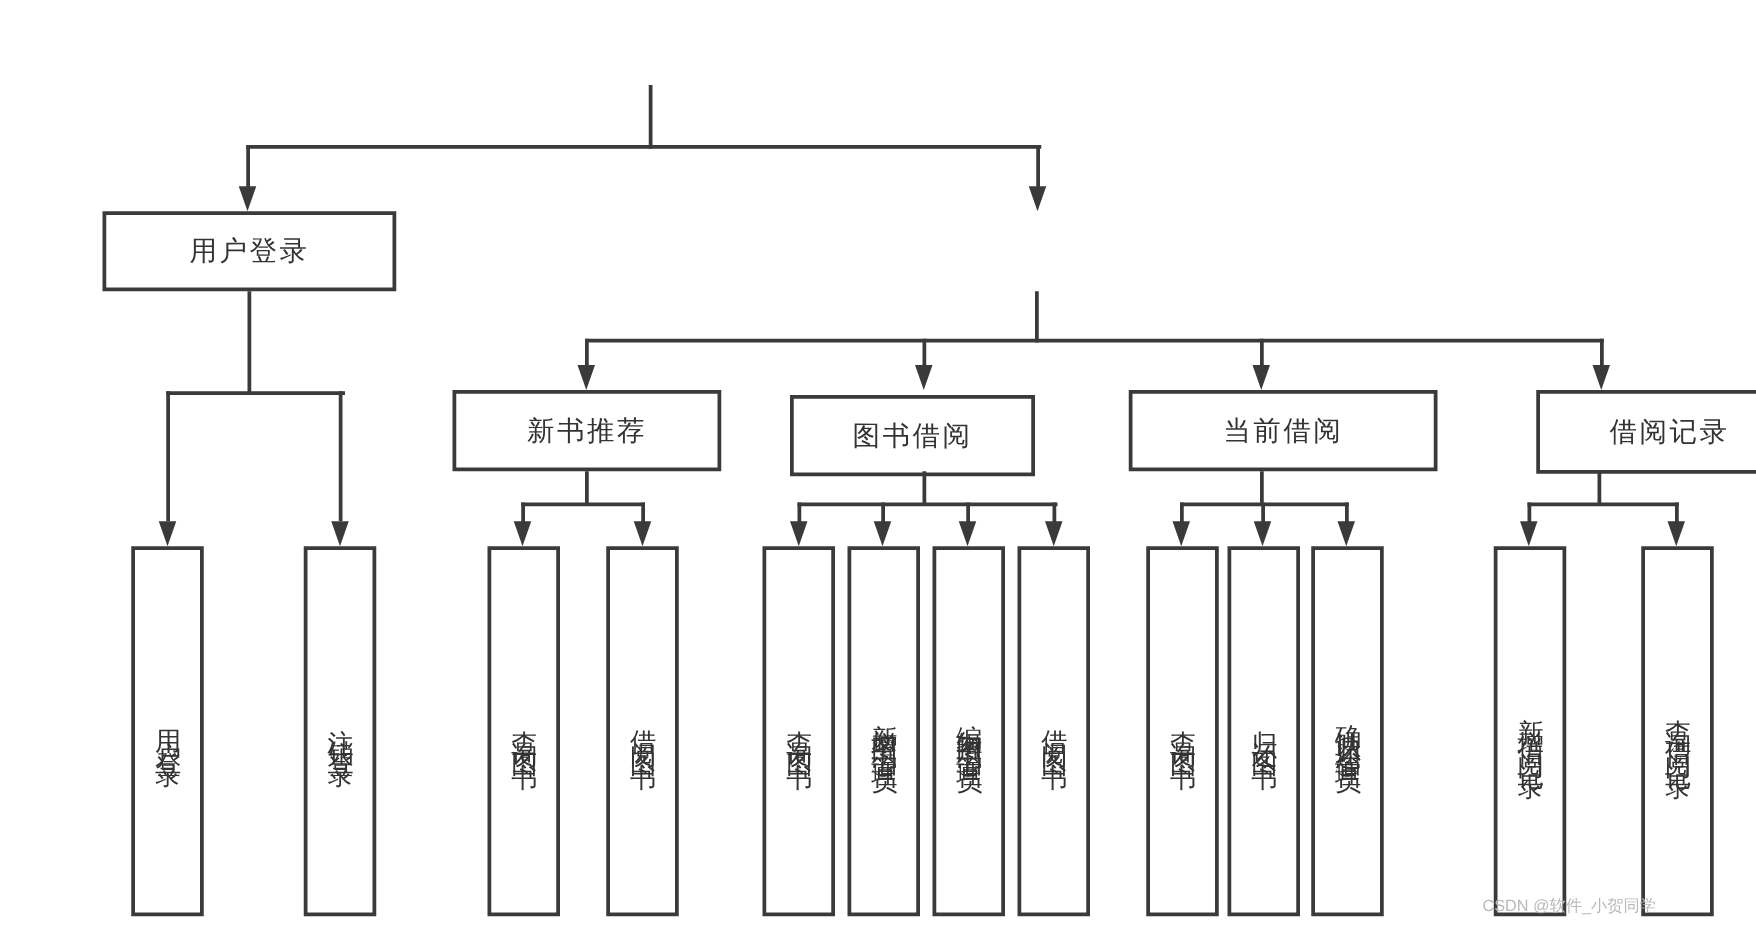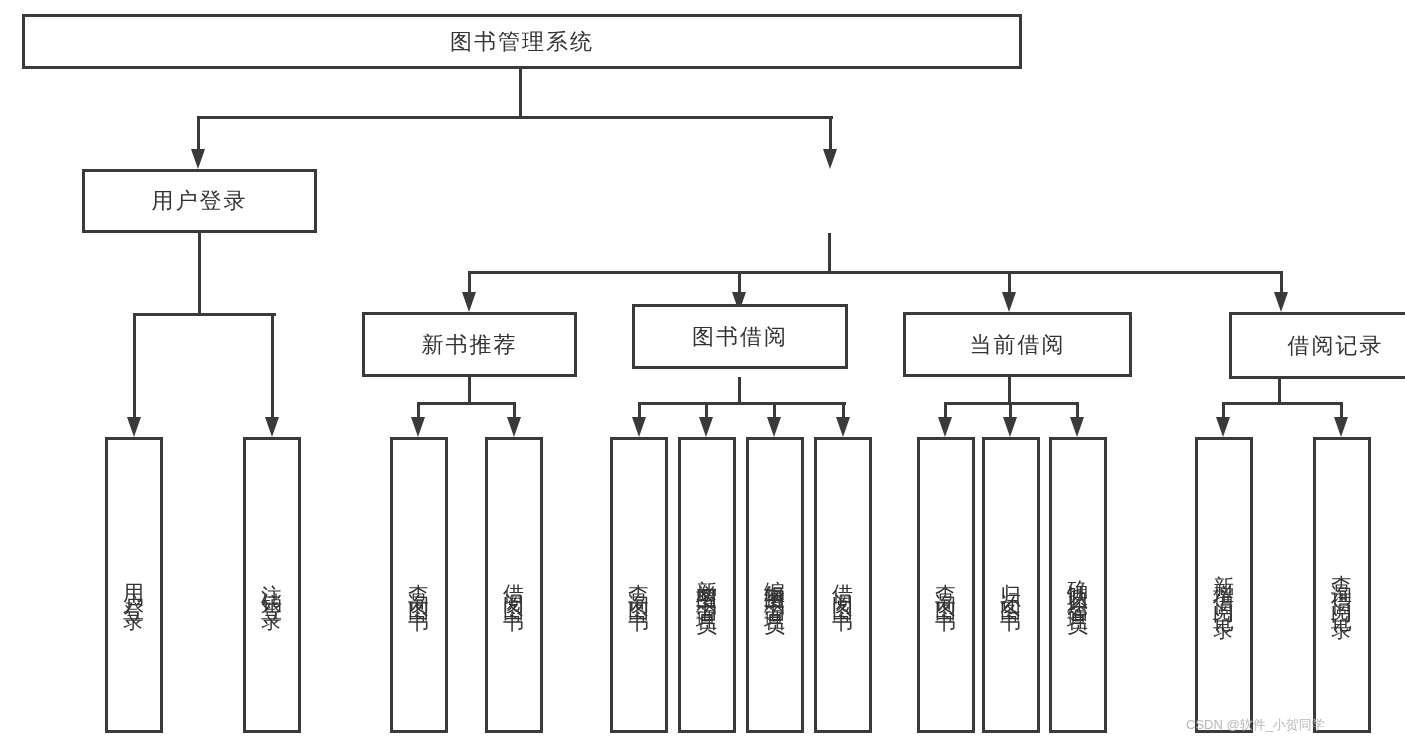--- a/index.html
+++ b/index.html
@@ -54,23 +54,20 @@
     font-size:13px;
     color:var(--wm);
     white-space:nowrap;
   }
 </style>
 </head>
 <body>
 
 <div class="canvas">
 
-  <div class="box hbox" style="left:22px;top:14px;width:1000px;height:55px">
-    <span>图书管理系统</span>
-  </div>
 
   <div class="line" style="left:519px;top:68px;width:3px;height:51px"></div>
   <div class="line" style="left:197px;top:116px;width:636px;height:3px"></div>
   <div class="line" style="left:197px;top:116px;width:3px;height:34px"></div>
   <div class="arrowhead" style="left:191px;top:149px"></div>
   <div class="line" style="left:829px;top:116px;width:3px;height:34px"></div>
   <div class="arrowhead" style="left:823px;top:149px"></div>
 
   <div class="box hbox" style="left:82px;top:169px;width:235px;height:64px">
     <span>用户登录</span>
@@ -90,24 +87,24 @@
   <div class="line" style="left:738px;top:271px;width:3px;height:22px"></div>
   <div class="arrowhead" style="left:732px;top:292px"></div>
   <div class="line" style="left:1008px;top:271px;width:3px;height:22px"></div>
   <div class="arrowhead" style="left:1002px;top:292px"></div>
   <div class="line" style="left:1280px;top:271px;width:3px;height:22px"></div>
   <div class="arrowhead" style="left:1274px;top:292px"></div>
 
   <div class="box hbox" style="left:362px;top:312px;width:215px;height:65px">
     <span>新书推荐</span>
   </div>
-  <div class="box hbox" style="left:632px;top:304px;width:216px;height:65px">
+  <div class="box hbox" style="left:632px;top:316px;width:196px;height:65px">
     <span>图书借阅</span>
   </div>
-  <div class="box hbox" style="left:903px;top:312px;width:229px;height:65px">
+  <div class="box hbox" style="left:903px;top:312px;width:247px;height:65px">
     <span>当前借阅</span>
   </div>
   <div class="box hbox" style="left:1229px;top:312px;width:213px;height:67px">
     <span>借阅记录</span>
   </div>
 
   <div class="line" style="left:468px;top:377px;width:3px;height:27px"></div>
   <div class="line" style="left:417px;top:402px;width:99px;height:3px"></div>
   <div class="line" style="left:417px;top:402px;width:3px;height:16px"></div>
   <div class="arrowhead" style="left:411px;top:417px"></div>

